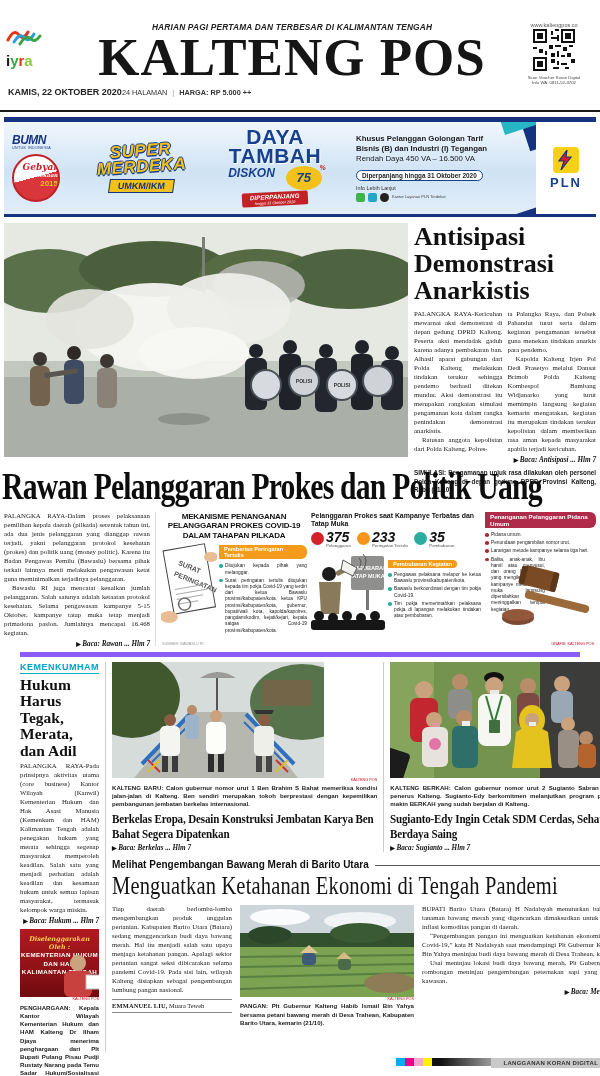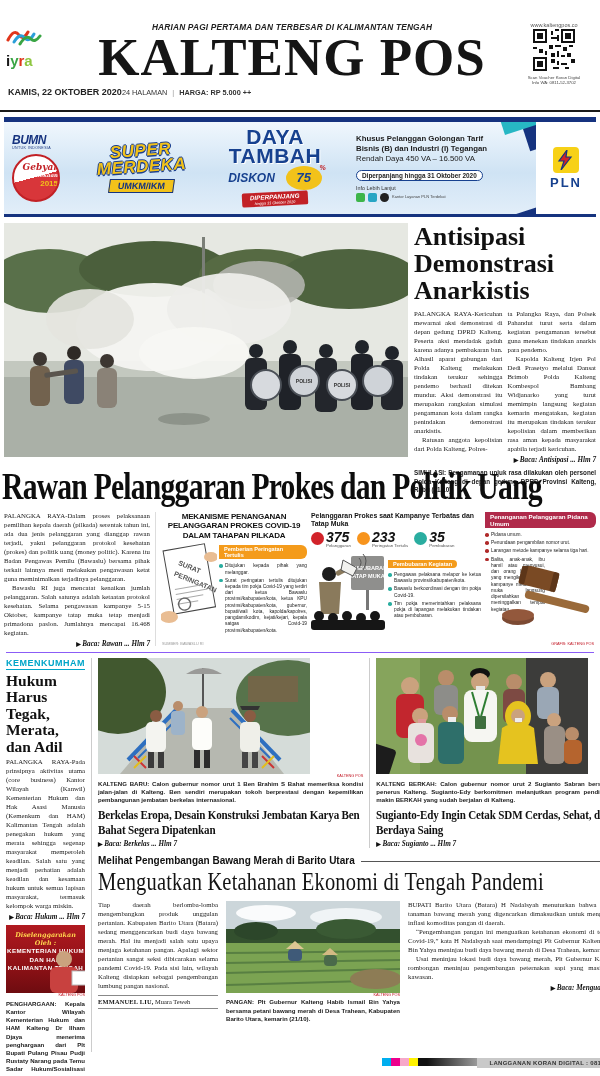--- a/index.html
+++ b/index.html
@@ -38,21 +38,21 @@
   .badge .b1{font-family:"DejaVu Serif",serif;font-style:italic;font-weight:bold;color:#c22126;font-size:9px;line-height:1}
   .badge .b2{font-family:"DejaVu Serif",serif;font-style:italic;font-weight:bold;color:#fff;font-size:5.4px;line-height:1.4}
   .badge .b3{font-weight:bold;color:#f2c21a;font-size:8px;line-height:1.1}
   .ad-col2{width:118px;text-align:center;z-index:2}
   .super{font-size:17px;font-weight:bold;font-style:italic;color:#f2c21a;line-height:.95;letter-spacing:.5px;
          text-shadow:-1px 0 #1b3f8f,1px 0 #1b3f8f,0 -1px #1b3f8f,0 1.5px #1b3f8f;transform:rotate(-4deg)}
   .umkm{display:inline-block;margin-top:4px;background:#f2c21a;color:#17357f;font-weight:bold;font-size:9px;
         padding:1px 8px;transform:skewX(-8deg);border:1px solid #17357f}
   .ad-col3{width:150px;text-align:center;z-index:2}
   .tambah{font-size:21px;font-weight:bold;color:#17418f;line-height:.88;letter-spacing:.5px;text-shadow:1px 1px 0 #fff}
-  .diskonrow{display:flex;align-items:center;justify-content:center;gap:11px;margin-top:1px}
+  .diskonrow{display:flex;align-items:flex-start;justify-content:center;gap:11px;margin-top:1px}
   .diskon{font-size:12px;font-weight:bold;color:#17418f;font-style:italic}
   .d75{width:36px;height:24px;border-radius:50%;background:#f2c21a;color:#17418f;font-weight:bold;font-size:13px;
        display:flex;align-items:center;justify-content:center;position:relative;font-style:italic}
   .d75 .pct{position:absolute;top:-2px;right:-4px;font-size:7px;color:#c22126}
   .ribbon{display:inline-block;margin-top:2px;background:#c22126;color:#fff;font-style:italic;font-weight:bold;
           font-size:6.3px;padding:1px 8px;border-radius:2px;transform:rotate(-3deg);line-height:1.2}
   .ribbon small{display:block;font-size:3.8px;font-weight:normal}
   .ad-col4{flex:1;padding:0 6px;z-index:2}
   .ad-desc{font-size:7.8px;line-height:1.3;color:#1c1c1c;font-weight:bold}
   .ad-desc .light{font-weight:normal}
@@ -109,21 +109,21 @@
   .stat-num{font-size:14px;font-weight:bold;font-style:italic;line-height:.95}
   .stat-lbl{font-size:4.4px;color:#555;line-height:1.1}
   .ig-b-body{display:flex;gap:3px;margin-top:3px}
   .ig-c{flex:1;position:relative}
   .gavel{position:absolute;right:0;bottom:6px}
   .ig-c .ig-ul{width:100%}
   .ig-c .ig-ul li.half{width:54%}
   .source{position:absolute;left:6px;bottom:0;font-size:3.8px;color:#999}
   .grafis{position:absolute;right:2px;bottom:0;font-size:3.8px;color:#c1121f}
   
-  .lower{display:flex;gap:6px;margin:6px 6px 0;border-top:1px solid #8b5cf6;padding-top:5px;height:400px}
+  .lower{display:flex;gap:6px;margin:6px 20px 0;border-top:5px solid #8b5cf6;padding-top:5px;height:400px}
   .lz-left{width:150px}
   .kicker{color:#00a5c8;font-weight:bold;font-size:9px;letter-spacing:.5px;border-bottom:1px solid #00a5c8;padding-bottom:1px}
   .kh-head{font-family:"Liberation Serif",serif;font-weight:bold;font-size:15.5px;line-height:1.06;margin:3px 0 3px;color:#111}
   .kh-photo{height:68px;position:relative;margin-top:3px;overflow:hidden;
             background:linear-gradient(180deg,#b01a20 0%,#8e1116 60%,#6e0c10 100%)}
   .kh-b1{font-family:"DejaVu Serif",serif;font-style:italic;font-weight:bold;color:#ffd34d;font-size:6.4px;text-align:center;margin-top:6px}
   .kh-b2{color:#fff;font-weight:bold;font-size:6.2px;text-align:center;letter-spacing:.4px;line-height:1.4}
   .kh-cap{margin-top:2px;font-size:6.1px}
   .lz-right{flex:1;border-left:1px solid #ccc;padding-left:6px;display:flex;flex-direction:column}
   .two{display:flex;gap:6px}

